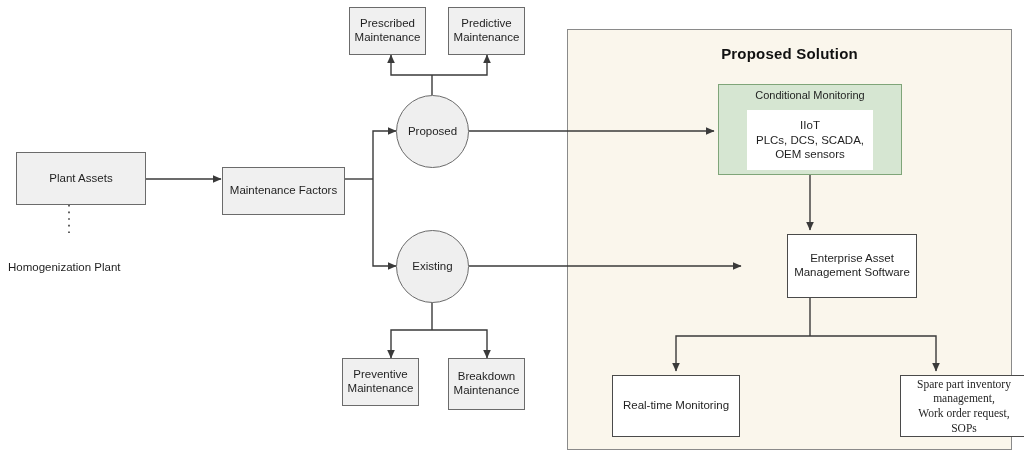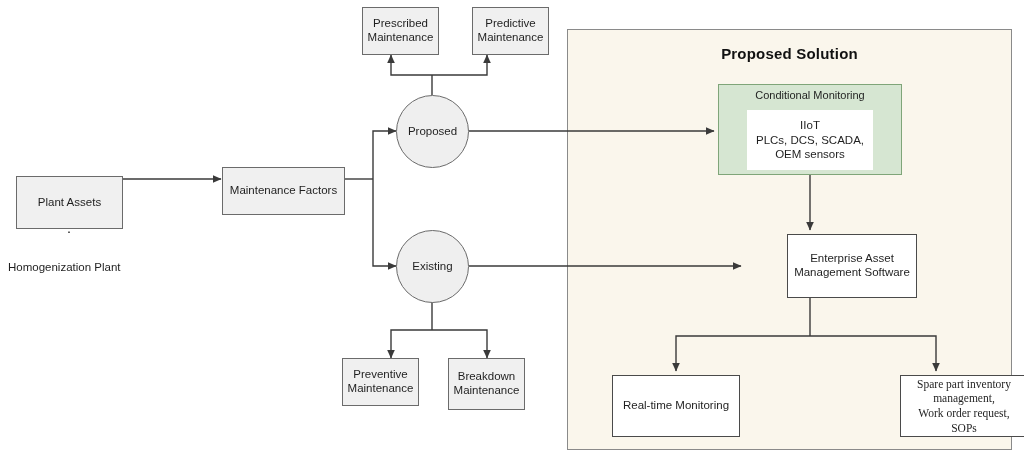--- a/index.html
+++ b/index.html
@@ -156,43 +156,43 @@
       <path d="M469,266 L741,266" marker-end="url(#arrow)"></path>
 
       <path d="M810,175 L810,230" marker-end="url(#arrow)"></path>
 
       <path d="M810,298 L810,336"></path>
       <path d="M810,336 L676,336 L676,371" marker-end="url(#arrow)"></path>
       <path d="M810,336 L936,336 L936,371" marker-end="url(#arrow)"></path>
     </g>
   </svg>
 
-  <div class="node gray-box" style="left:16px; top:152px; width:107px; height:53px;margin-top:24px;">
+  <div class="node gray-box" style="left:16px; top:152px; width:130px; height:53px;">
     <span class="lbl">Plant Assets</span>
   </div>
   <div class="caption" style="left:8px; top:241px;">Homogenization Plant</div>
 
   <div class="node gray-box" style="left:222px; top:167px; width:123px; height:48px;">
     <span class="lbl">Maintenance Factors</span>
   </div>
 
   <div class="node circle" style="left:396px; top:230px; width:73px; height:73px;">
     <span class="lbl">Existing</span>
   </div>
 
   <div class="node circle" style="left:396px; top:95px; width:73px; height:73px;">
     <span class="lbl">Proposed</span>
   </div>
 
-  <div class="node gray-box" style="left:362px; top:7px; width:77px; height:48px;">
+  <div class="node gray-box" style="left:349px; top:7px; width:77px; height:48px;">
     <span class="lbl">Prescribed
 Maintenance</span>
   </div>
 
-  <div class="node gray-box" style="left:448px; top:7px; width:77px; height:48px;margin-left:24px;">
+  <div class="node gray-box" style="left:448px; top:7px; width:77px; height:48px;">
     <span class="lbl">Predictive
 Maintenance</span>
   </div>
 
   <div class="node gray-box" style="left:342px; top:358px; width:77px; height:48px;">
     <span class="lbl">Preventive
 Maintenance</span>
   </div>
 
   <div class="node gray-box" style="left:448px; top:358px; width:77px; height:52px;">

